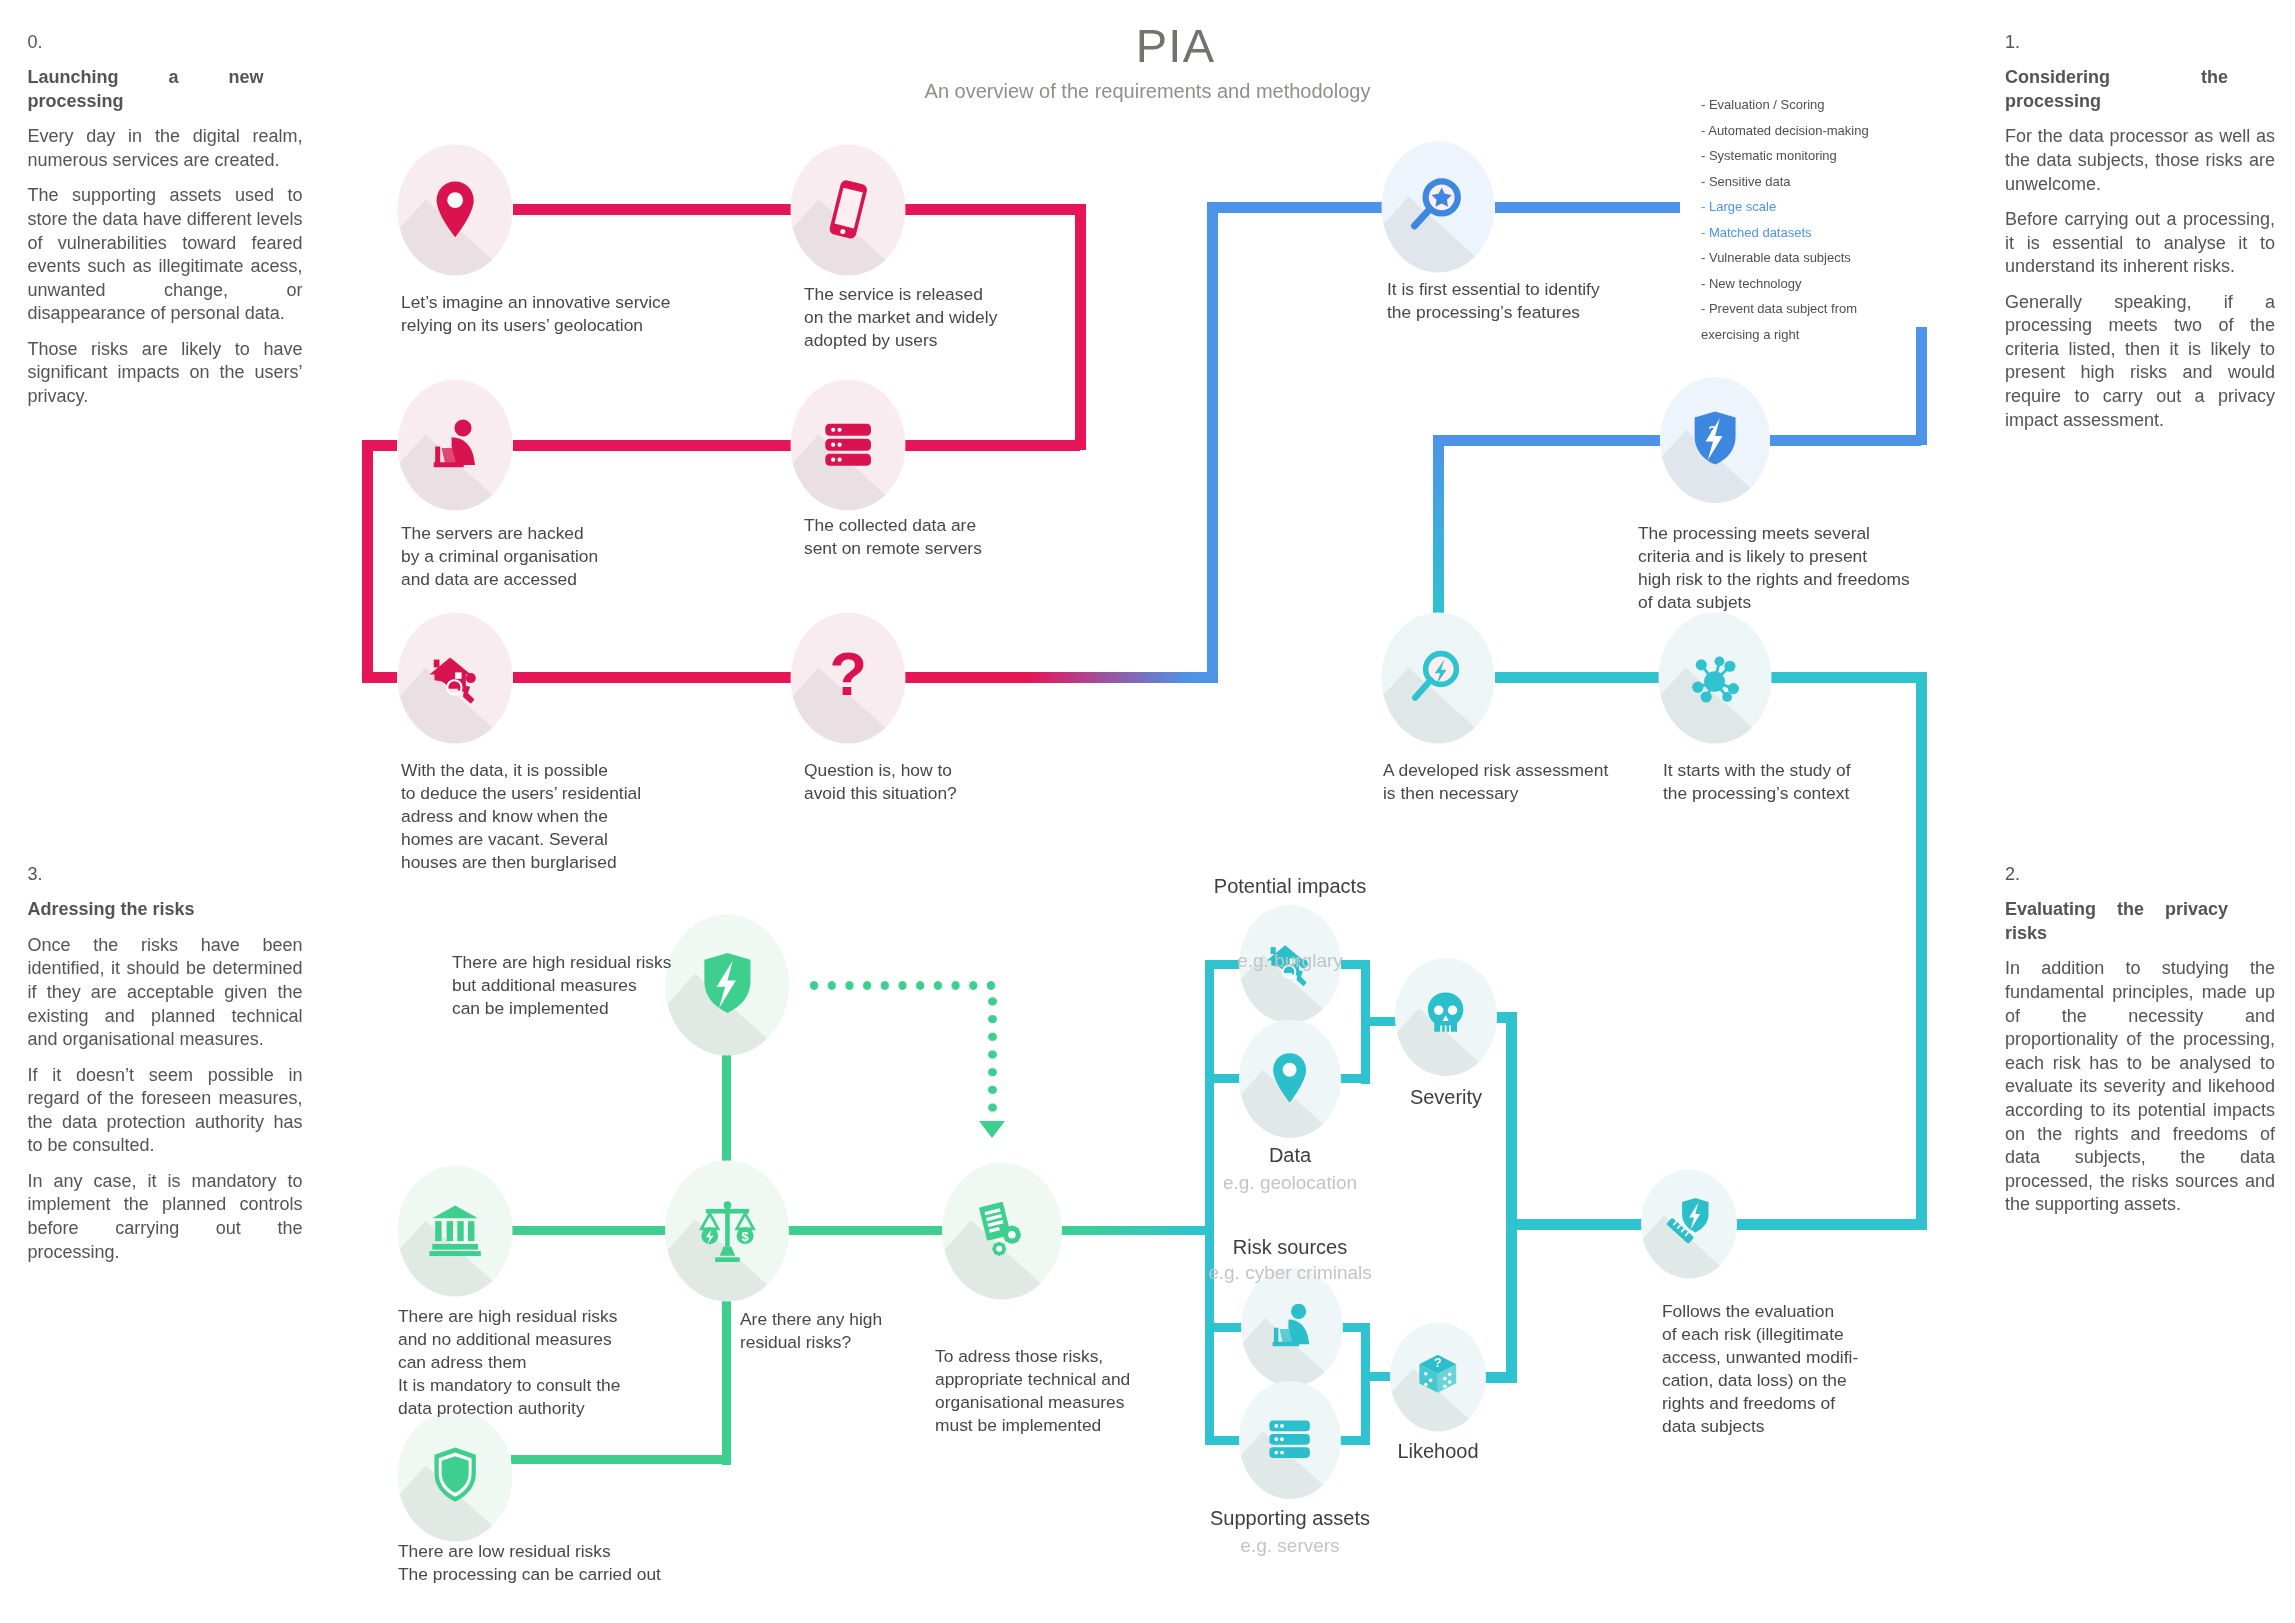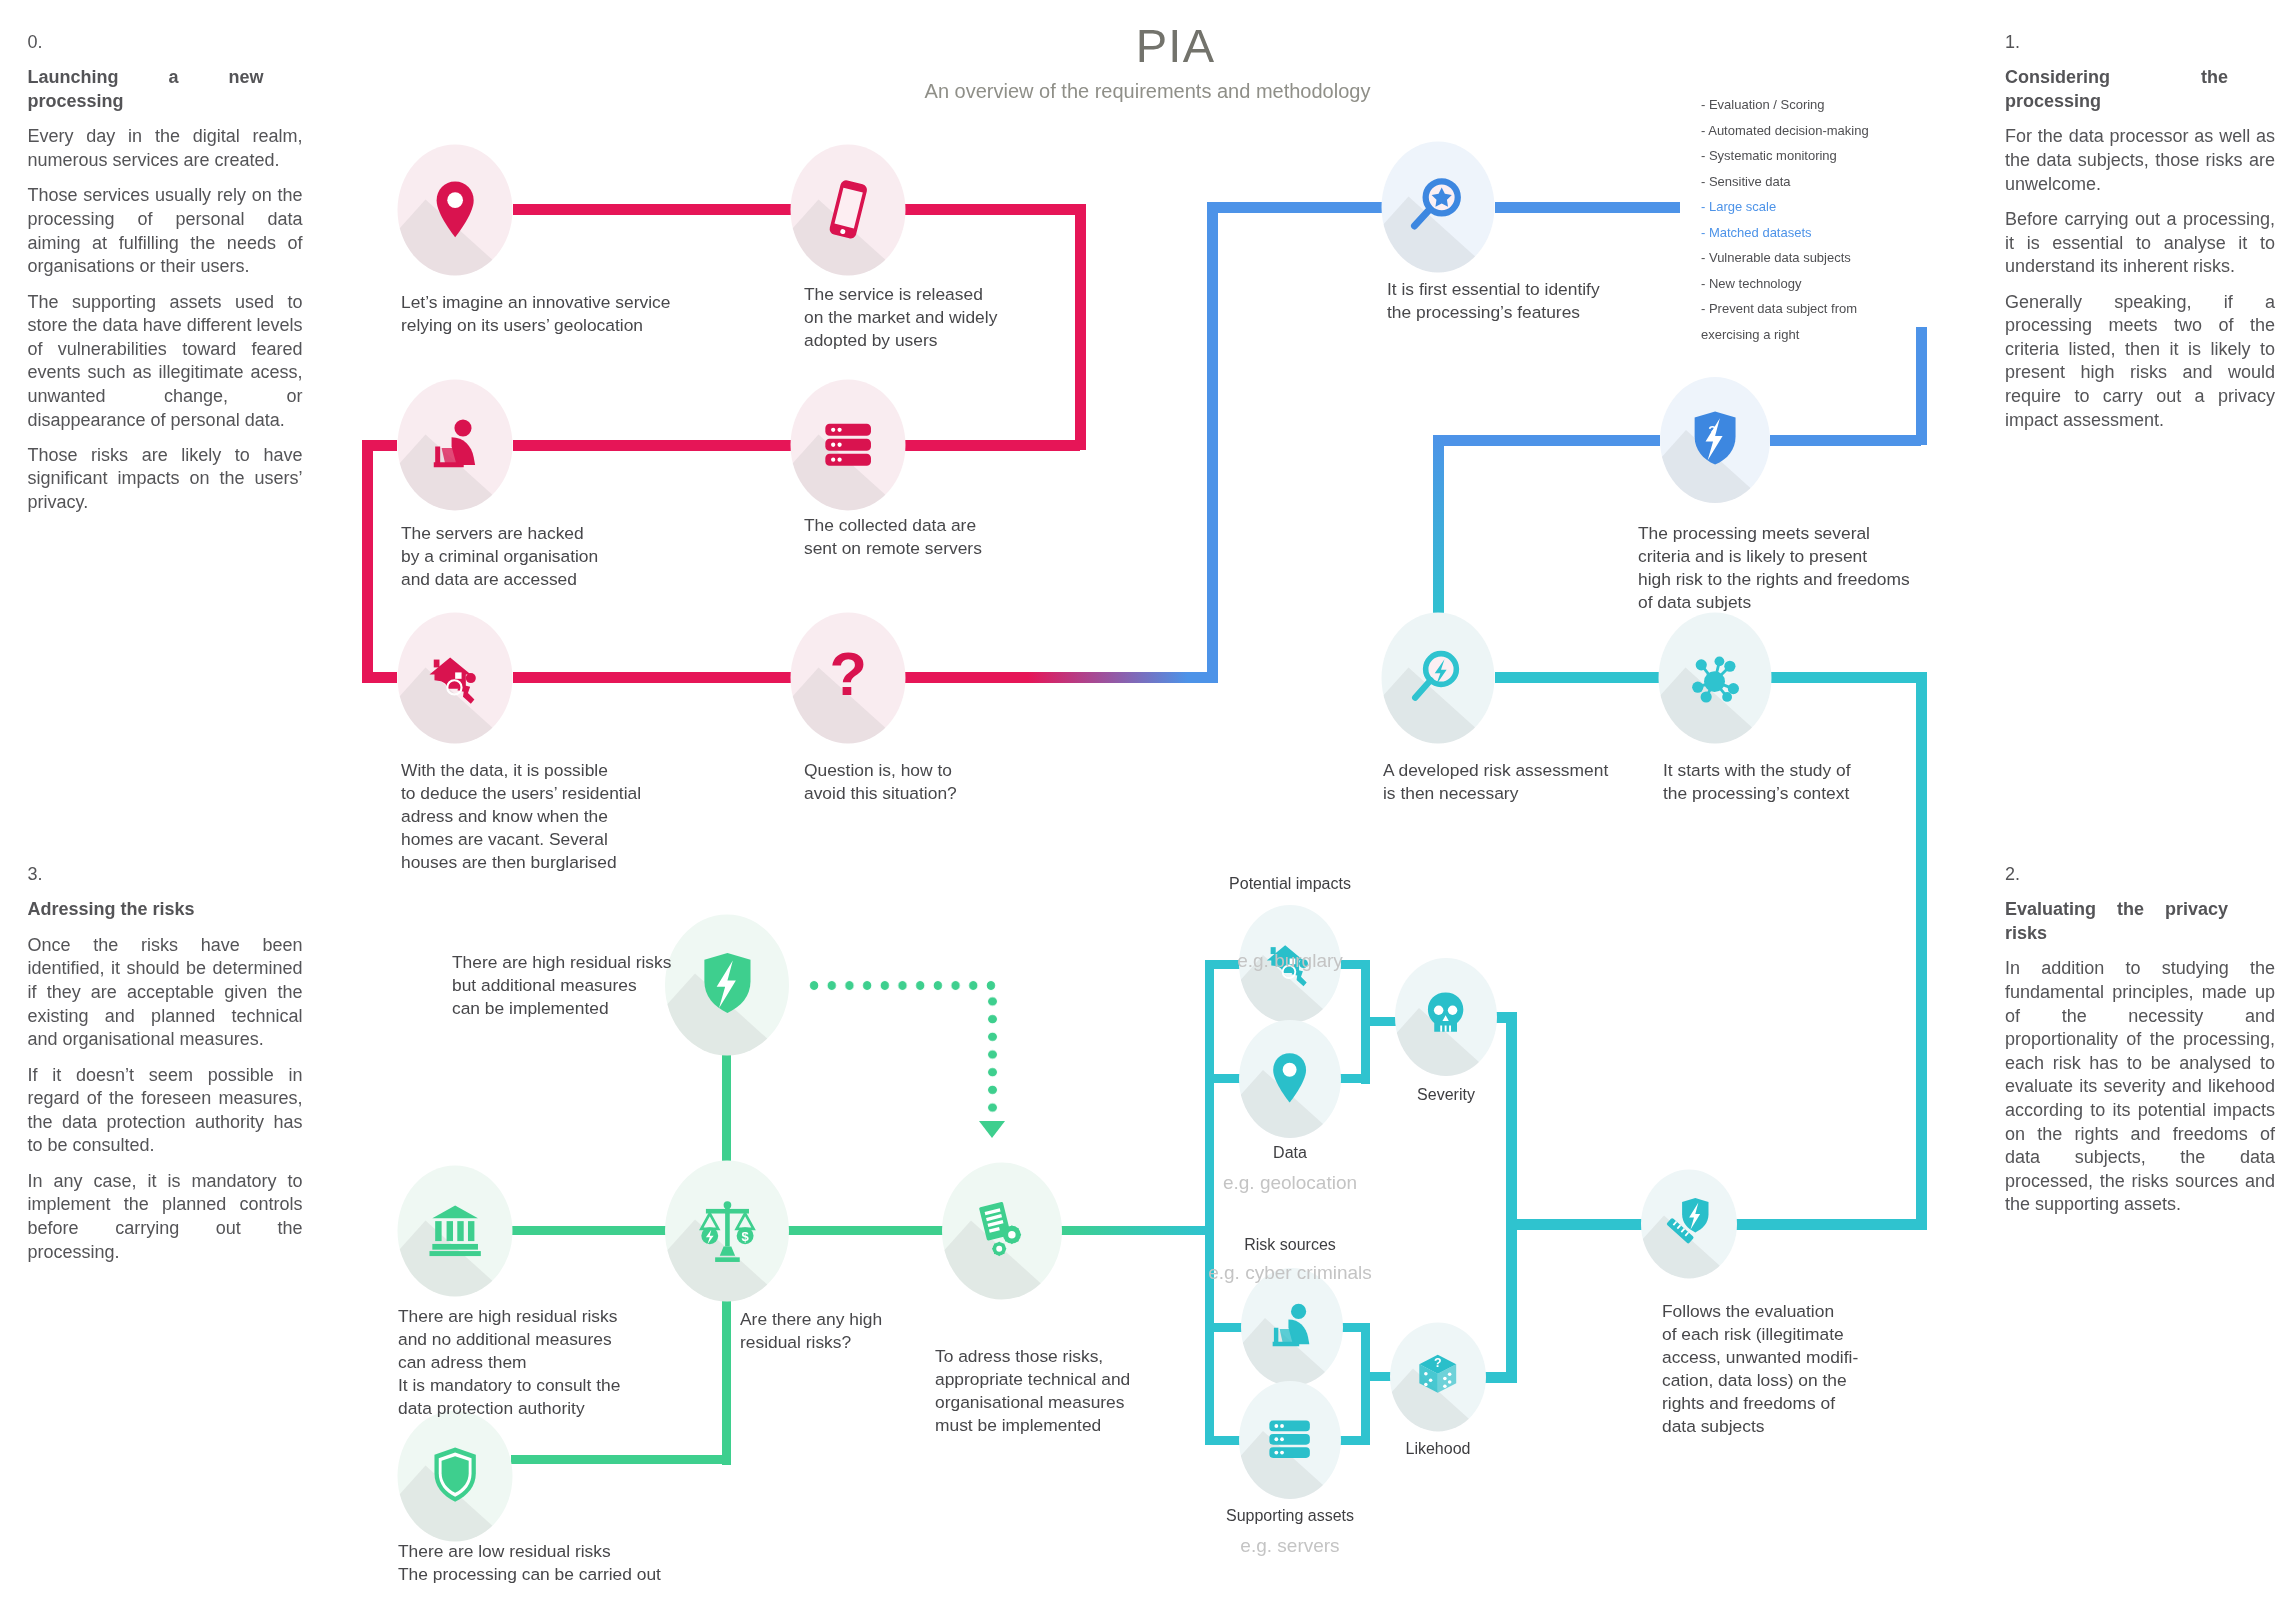--- a/index.html
+++ b/index.html
@@ -24,21 +24,21 @@
   .bubble{position:absolute;border-radius:50%;overflow:hidden;display:flex;align-items:center;justify-content:center;transform:translate(-50%,-50%);}
   .bubble::after{content:"";position:absolute;left:24%;top:42%;width:140%;height:52%;background:rgba(110,110,110,.10);transform:rotate(42deg);transform-origin:left top;}
   .bubble svg{width:62%;height:62%;position:relative;z-index:2;}
   .bg-pink{background:#f9ecf0;color:#d9134f;}
   .bg-blue{background:#eef4fb;color:#3d87e0;}
   .bg-teal{background:#edf5f6;color:#2fc3cf;}
   .bg-tealc{background:#eef6f7;color:#2abfca;}
   .bg-green{background:#eff8f3;color:#3ecf8e;}
   
   .cap{position:absolute;font-size:17.4px;line-height:23px;color:#47474a;white-space:pre-line;}
-  .lab{position:absolute;transform:translateX(-50%);width:275px;text-align:center;font-size:16px;color:#3e3e41;}
+  .lab{position:absolute;transform:translateX(-50%);width:275px;text-align:center;font-size:20px;color:#3e3e41;}
   .lab-sub{position:absolute;transform:translateX(-50%);width:275px;text-align:center;font-size:19px;color:#c4c4c4;}
   
   .dot-h{background-image:radial-gradient(circle,#3ecf8e 3.9px,transparent 4.6px);background-size:17.7px 10.5px;background-position:center;}
   .dot-v{background-image:radial-gradient(circle,#3ecf8e 3.9px,transparent 4.6px);background-size:10.5px 17.7px;background-position:center;}
   .arrow-down{width:0;height:0;border-left:13.7px solid transparent;border-right:13.7px solid transparent;border-top:17px solid #3ecf8e;}
 </style>
 </head>
 <body>
 
 <svg width="0" height="0" style="position:absolute">
@@ -218,21 +218,20 @@
   </defs>
 </svg>
 
 <div class="abs title">PIA</div>
 <div class="abs subtitle">An overview of the requirements and methodology</div>
 
 <div class="abs section" style="left:27.5px;top:31px;width:275px">
   <p class="sec-num c-pink">0.</p>
   <p class="sec-head c-pink" style="width:236px">Launching a new processing</p>
   <p>Every day in the digital realm, numerous services are created.</p>
-  <p>Those services usually rely on the processing of personal data aiming at fulfilling the needs of organisations or their users.</p>
   <p>The supporting assets used to store the data have different levels of vulnerabilities toward feared events such as illegitimate acess, unwanted change, or disappearance of personal data.</p>
   <p>Those risks are likely to have significant impacts on the users’ privacy.</p>
 </div>
 
 <div class="abs section" style="left:2005px;top:31px;width:270px">
   <p class="sec-num c-blue">1.</p>
   <p class="sec-head c-blue" style="width:223px">Considering the processing</p>
   <p>For the data processor as well as the data subjects, those risks are unwelcome.</p>
   <p>Before carrying out a processing, it is essential to analyse it to understand its inherent risks.</p>
   <p>Generally speaking, if a processing meets two of the criteria listed, then it is likely to present high risks and would require to carry out a privacy impact assessment.</p>

